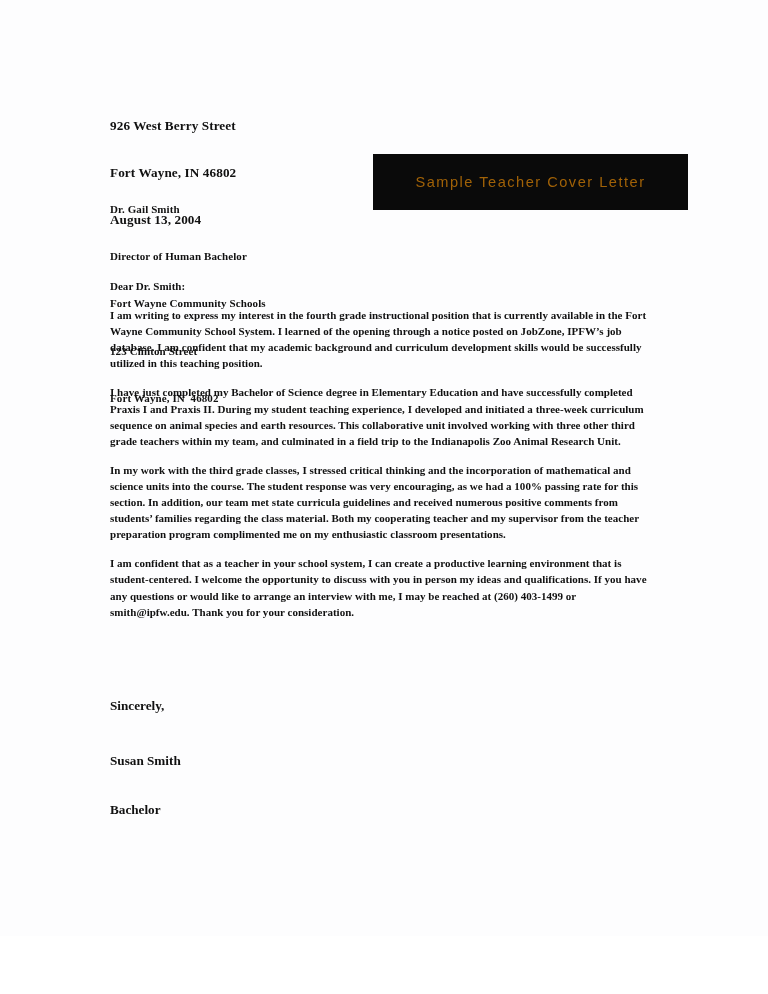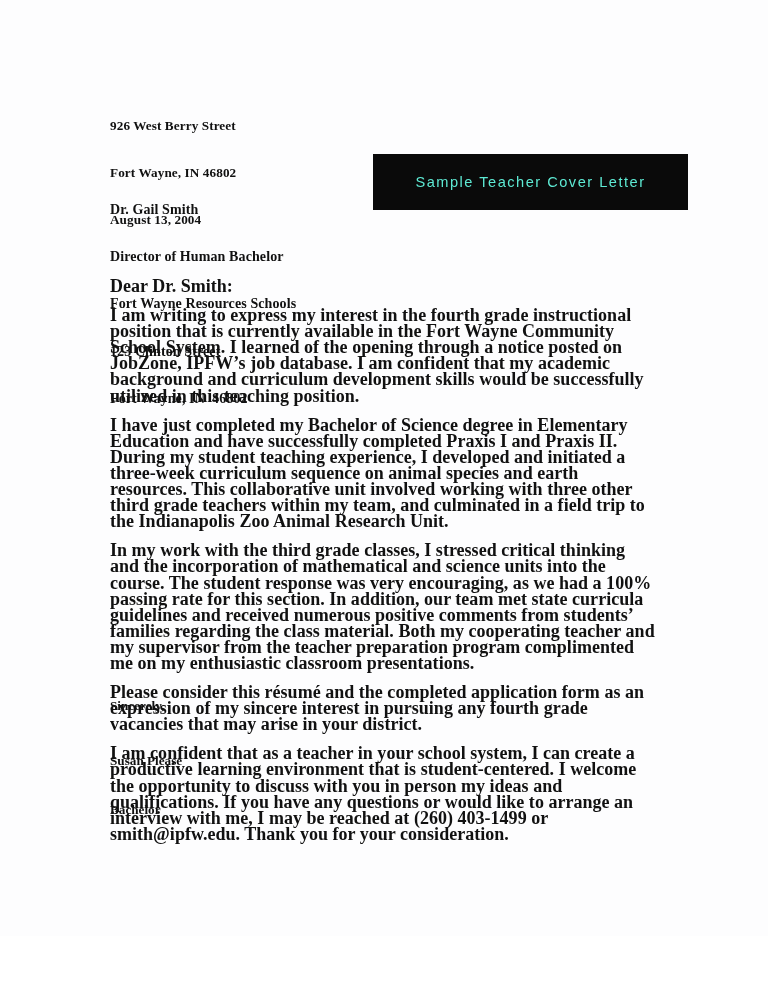--- a/index.html
+++ b/index.html
@@ -48,45 +48,45 @@
     width: 315px;
     height: 56px;
     background: #0a0a0a;
     display: flex;
     align-items: center;
     justify-content: center;
   }
   #title-banner-text {
     font-family: "Liberation Sans", "DejaVu Sans", sans-serif;
     font-size: 14.6px;
-    color: #5eead4;
+    color: #a16207;
     letter-spacing: 1.5px;
     white-space: nowrap;
   }
 
   
   #recipient-address {
     position: absolute;
     left: 110px;
     top: 170px;
-    font-size: 14px;
+    font-size: 11px;
     font-weight: bold;
     line-height: 15.8px;
     letter-spacing: 0.1px;
     white-space: pre;
   }
   #recipient-address .addr-line { display: block; }
 
   
   #letter-body {
     position: absolute;
     left: 110px;
     top: 278px;
     width: 548px;
-    font-size: 18px;
+    font-size: 11px;
     font-weight: bold;
     line-height: 16.1px;
     letter-spacing: 0.02px;
     text-align: left;
   }
   #salutation {
     margin: 0 0 13px 0;
   }
   #letter-body .body-paragraph {
     margin: 0 0 13px 0;
@@ -116,33 +116,32 @@
     <span class="addr-line">August 13, 2004</span>
   </div>
 
   <div id="title-banner">
     <span id="title-banner-text">Sample Teacher Cover Letter</span>
   </div>
 
   <div id="recipient-address">
     <span class="addr-line">Dr. Gail Smith</span>
     <span class="addr-line">Director of Human Bachelor</span>
-    <span class="addr-line">Fort Wayne Resources Schools</span>
+    <span class="addr-line">Fort Wayne Community Schools</span>
     <span class="addr-line">123 Clinton Street</span>
     <span class="addr-line">Fort Wayne, IN  46802</span>
   </div>
 
   <div id="letter-body">
     <p id="salutation">Dear Dr. Smith:</p>
     <p class="body-paragraph">I am writing to express my interest in the fourth grade instructional position that is currently available in the Fort Wayne Community School System. I learned of the opening through a notice posted on JobZone, IPFW’s job database. I am confident that my academic background and curriculum development skills would be successfully utilized in this teaching position.</p>
     <p class="body-paragraph">I have just completed my Bachelor of Science degree in Elementary Education and have successfully completed Praxis I and Praxis II. During my student teaching experience, I developed and initiated a three-week curriculum sequence on animal species and earth resources. This collaborative unit involved working with three other third grade teachers within my team, and culminated in a field trip to the Indianapolis Zoo Animal Research Unit.</p>
     <p class="body-paragraph">In my work with the third grade classes, I stressed critical thinking and the incorporation of mathematical and science units into the course.  The student response was very encouraging, as we had a 100% passing rate for this section.  In addition, our team met state curricula guidelines and received numerous positive comments from students’ families regarding the class material. Both my cooperating teacher and my supervisor from the teacher preparation program complimented me on my enthusiastic classroom presentations.</p>
-    <p class="body-paragraph">Please consider this résumé and the completed application form as an expression of my sincere interest in pursuing any fourth grade vacancies that may arise in your district.</p>
     <p class="body-paragraph">I am confident that as a teacher in your school system, I can create a productive learning environment that is student-centered. I welcome the opportunity to discuss with you in person my ideas and qualifications. If you have any questions or would like to arrange an interview with me, I may be reached at (260) 403-1499 or smith@ipfw.edu. Thank you for your consideration.</p>
   </div>
 
   <div id="closing-block">
     <span id="closing-salutation">Sincerely,</span>
-    <span id="signature-name">Susan Please</span>
+    <span id="signature-name">Susan Smith</span>
     <span id="enclosure-note">Bachelor</span>
   </div>
 
 </div>
 
 </body></html>

